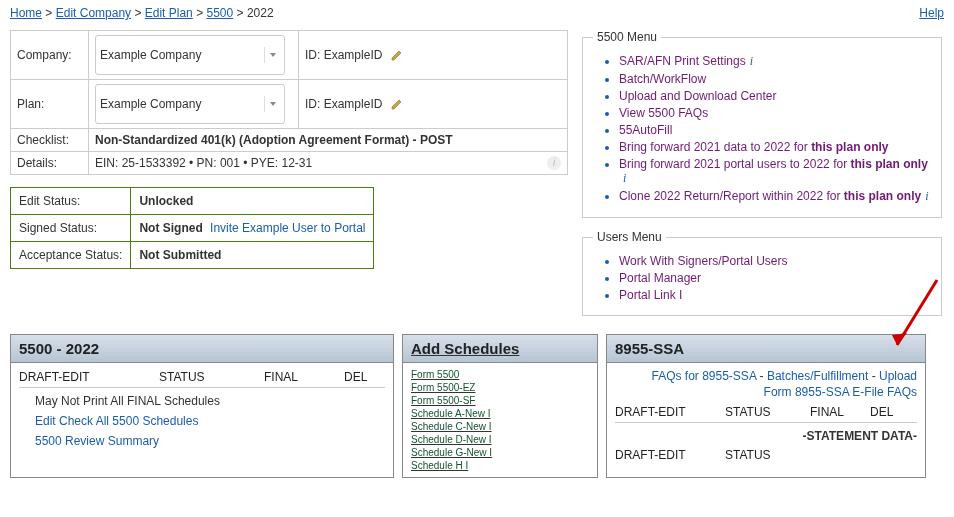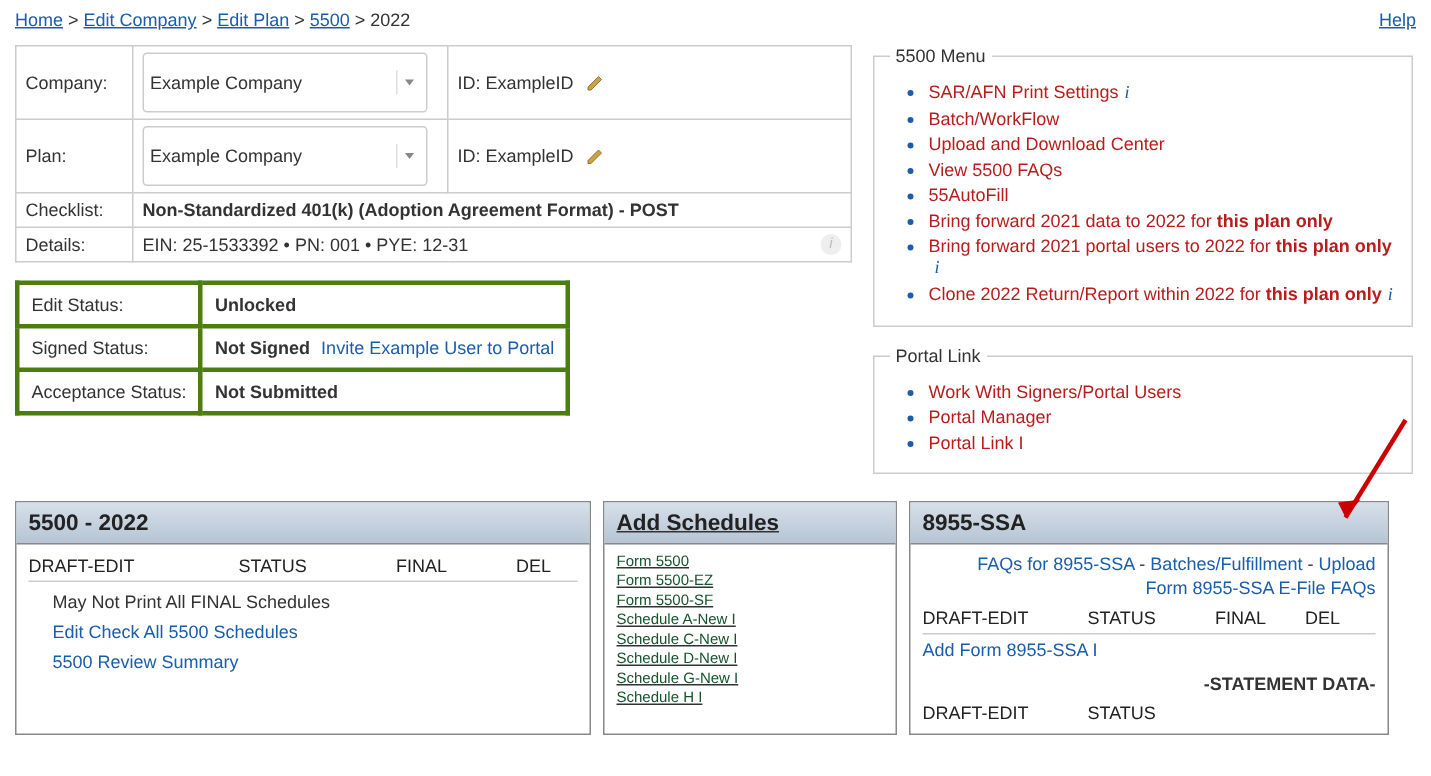--- a/index.html
+++ b/index.html
@@ -5,21 +5,21 @@
   * { box-sizing: border-box; }
   body {
     margin: 0;
     padding: 6px 10px;
     font-family: Verdana, Arial, sans-serif;
     font-size: 12px;
     color: #333;
     background: #fff;
     width: 954px;
   }
-  a { color: #b91c1c; text-decoration: underline; cursor: pointer; }
+  a { color: #701a75; text-decoration: underline; cursor: pointer; }
   .breadcrumb { font-size: 12px; margin-bottom: 10px; }
   .breadcrumb a { color: #1a5dab; }
   .breadcrumb span.sep { color: #333; }
   .help { float: right; }
   .topwrap { display: flex; gap: 14px; }
   .leftcol { width: 558px; }
   .rightcol { width: 360px; }
   table.info {
     border-collapse: collapse;
     width: 100%;
@@ -62,21 +62,21 @@
     border-radius:50%; background:#eee; color:#bbb;
     font-style:italic; font-size:10px; text-align:center; line-height:14px;
   }
   .bold { font-weight:bold; }
   table.status {
     border-collapse: collapse;
     border: 1px solid #ccc;
     margin-bottom: 12px;
   }
   table.status td {
-    border: 3px solid #4d7c0f;
+    border: 1px solid #4d7c0f;
     padding: 6px 8px;
     font-size: 12px;
   }
   fieldset.menu {
     border: 1px solid #ccc;
     margin: 0 0 12px 0;
     padding: 4px 10px 10px 10px;
   }
   fieldset.menu legend {
     font-size: 12px;
@@ -255,21 +255,21 @@
         <li>
           <a><span>Bring forward 2021 portal users to 2022 for </span><b>this plan only</b></a><span class="iicn">i</span>
         </li>
         <li>
           <a><span>Clone 2022 Return/Report within 2022 for </span><b>this plan only</b></a><span class="iicn">i</span>
         </li>
       </ul>
     </fieldset>
 
     <fieldset class="menu">
-      <legend>Portal Link</legend>
+      <legend>Users Menu</legend>
       <ul>
         <li><a>Work With Signers/Portal Users</a></li>
         <li><a>Portal Manager</a></li>
         <li><a>Portal Link I</a></li>
       </ul>
     </fieldset>
   </div>
 </div>
 
 <div class="bottomwrap">
@@ -319,21 +319,20 @@
       </div>
       <div class="center" style="padding-bottom:3px;">
         <a class="sub">Form 8955-SSA E-File FAQs</a>
       </div>
       <div class="colhead">
         <div style="width:110px;">DRAFT-EDIT</div>
         <div style="width:85px;">STATUS</div>
         <div style="width:60px;">FINAL</div>
         <div style="width:35px;">DEL</div>
       </div>
-      <div style="padding:3px 0;"><a class="sub">Add Form 8955-SSA I</a></div>
       <div class="center bold" style="padding:6px 0 2px 0;">-STATEMENT DATA-</div>
       <div class="colhead" style="border-bottom:none;">
         <div style="width:110px;">DRAFT-EDIT</div>
         <div style="width:85px;">STATUS</div>
       </div>
     </div>
   </div>
 </div>
 
 </body></html>

